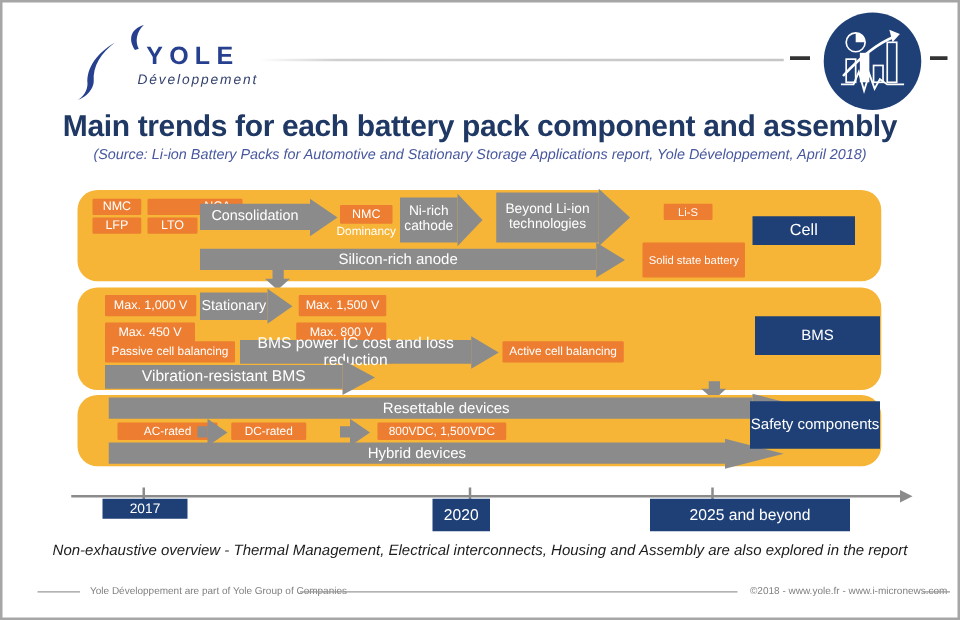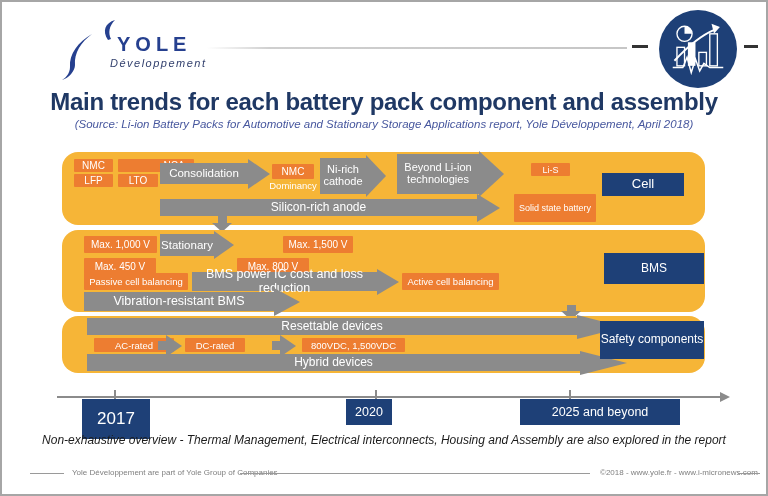--- a/index.html
+++ b/index.html
@@ -83,48 +83,48 @@
   <div class="navybox" style="left:600px;top:171px;width:82px;height:23px;font-size:13px;">Cell</div>
 
   <div class="gar" style="left:158px;top:197px;width:317px;height:17px;font-size:12px;--ah:14px;--aw:23px;">Silicon-rich anode</div>
 
   <div class="vshaft" style="left:216px;top:214px;width:9px;height:8px;"></div>
   <div class="vhead" style="left:210px;top:221px;"></div>
 
   <div class="band" style="top:228px;height:82px;"></div>
   <div class="chip" style="left:82px;top:234px;width:73px;height:17px;font-size:10px;">Max. 1,000 V</div>
   <div class="gar" style="left:158px;top:232px;width:54px;height:22px;font-size:11.5px;--ah:14px;--aw:20px;">Stationary</div>
-  <div class="chip" style="left:237px;top:234px;width:70px;height:17px;font-size:10px;margin-left:44px;">Max. 1,500 V</div>
+  <div class="chip" style="left:237px;top:234px;width:70px;height:17px;font-size:10px;">Max. 1,500 V</div>
   <div class="chip" style="left:82px;top:256px;width:72px;height:16px;font-size:10px;">Max. 450 V</div>
   <div class="chip" style="left:235px;top:256px;width:72px;height:16px;font-size:10px;">Max. 800 V</div>
   <div class="chip" style="left:82px;top:271px;width:104px;height:17px;font-size:9.5px;">Passive cell balancing</div>
   <div class="gar" style="left:190px;top:270px;width:185px;height:19px;font-size:12.5px;--ah:13px;--aw:22px;">BMS power IC cost and loss reduction</div>
   <div class="chip" style="left:400px;top:271px;width:97px;height:17px;font-size:9.5px;">Active cell balancing</div>
   <div class="gar" style="left:82px;top:290px;width:190px;height:19px;font-size:12.5px;--ah:14px;--aw:26px;">Vibration-resistant BMS</div>
   <div class="navybox" style="left:602px;top:251px;width:100px;height:31px;font-size:12px;">BMS</div>
 
   <div class="vshaft" style="left:565px;top:303px;width:9px;height:7px;"></div>
   <div class="vhead" style="left:559px;top:309px;"></div>
 
   <div class="band" style="top:314px;height:57px;"></div>
-  <div class="gar" style="left:85px;top:316px;width:490px;height:17px;font-size:12px;--ah:12px;--aw:47px;">Resettable devices</div>
+  <div class="gar" style="left:85px;top:316px;width:490px;height:17px;font-size:12px;padding-left:25px;--ah:12px;--aw:47px;">Resettable devices</div>
   <div class="chip" style="left:92px;top:336px;width:80px;height:14px;font-size:9.5px;">AC-rated</div>
   <div class="gar" style="left:156px;top:339px;width:8px;height:9px;--ah:11px;--aw:16px;"></div>
   <div class="chip" style="left:183px;top:336px;width:60px;height:14px;font-size:9.5px;">DC-rated</div>
   <div class="gar" style="left:270px;top:339px;width:8px;height:9px;--ah:11px;--aw:16px;"></div>
   <div class="chip" style="left:300px;top:336px;width:103px;height:14px;font-size:9.5px;">800VDC, 1,500VDC</div>
   <div class="gar" style="left:85px;top:352px;width:493px;height:17px;font-size:12px;--ah:12px;--aw:47px;">Hybrid devices</div>
   <div class="navybox" style="left:598px;top:319px;width:104px;height:38px;font-size:12px;">Safety components</div>
 
   <div class="abs" style="left:55px;top:394px;width:663px;height:2px;background:var(--gray,#8B8B8B);"></div>
   <div class="abs" style="left:718px;top:390px;width:0;height:0;border-top:5px solid transparent;border-bottom:5px solid transparent;border-left:10px solid var(--gray,#8B8B8B);"></div>
   <div class="tick" style="left:112px;top:388px;"></div>
   <div class="tick" style="left:373px;top:388px;"></div>
   <div class="tick" style="left:567px;top:388px;"></div>
-  <div class="navybox" style="left:80px;top:397px;width:68px;height:40px;font-size:17px;">2017</div>
+  <div class="navybox" style="left:80px;top:397px;width:68px;height:16px;font-size:11px;">2017</div>
   <div class="navybox" style="left:344px;top:397px;width:46px;height:26px;font-size:12.5px;">2020</div>
   <div class="navybox" style="left:518px;top:397px;width:160px;height:26px;font-size:12.5px;">2025 and beyond</div>
 
   <div class="note">Non-exhaustive overview - Thermal Management, Electrical interconnects, Housing and Assembly are also explored in the report</div>
 
   <div class="hline" style="left:28px;top:471px;width:34px;"></div>
   <div class="foottext" style="left:70px;">Yole Développement are part of Yole Group of Companies</div>
   <div class="hline" style="left:238px;top:471px;width:350px;"></div>
   <div class="foottext" style="left:598px;">©2018 - www.yole.fr - www.i-micronews.com</div>
   <div class="hline" style="left:736px;top:471px;width:22px;"></div>

